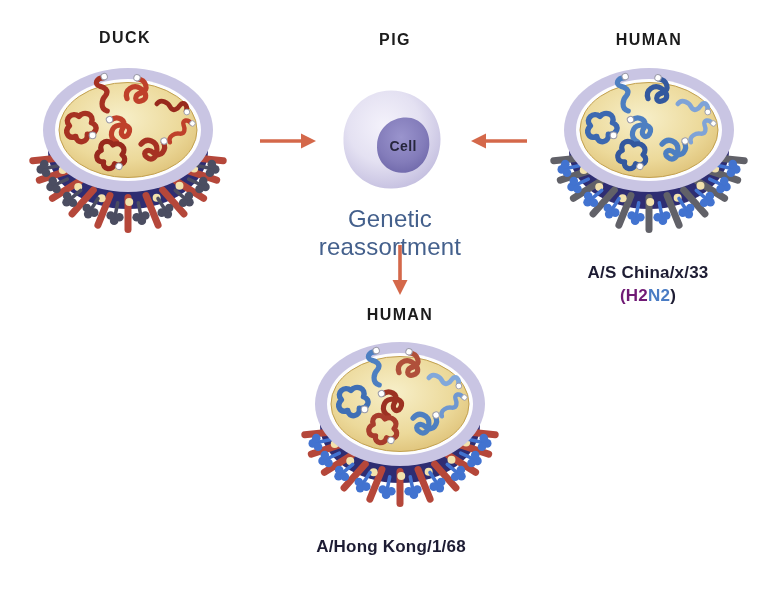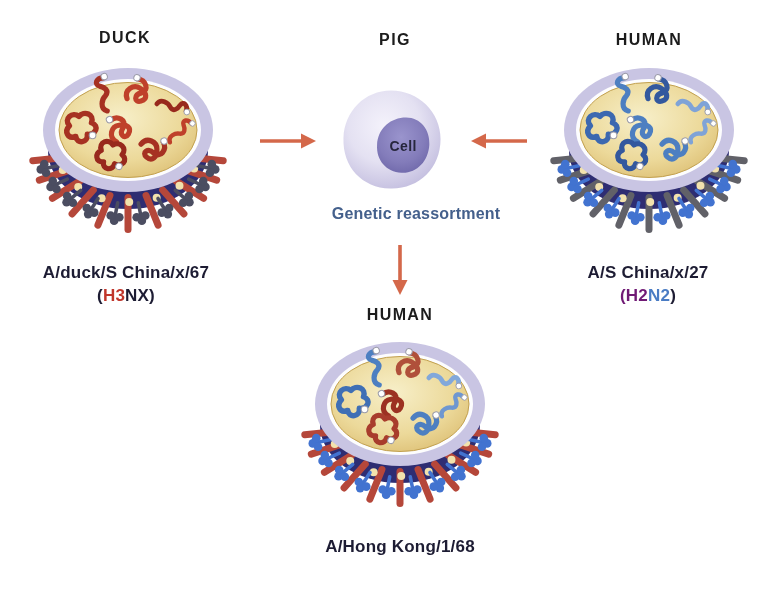--- a/index.html
+++ b/index.html
@@ -8,22 +8,22 @@
     font-family:"Liberation Sans",sans-serif;
   }
   .host-title{
     position:absolute;width:160px;text-align:center;
     font-size:16px;font-weight:700;letter-spacing:1.4px;color:#1c1c1c;
   }
   .virus{position:absolute;}
   .cell-svg{position:absolute;left:336px;top:84px;}
   .arrow{position:absolute;color:var(--arrow);}
   .genetic-label{
-    position:absolute;left:306px;top:205px;width:220px;text-align:center;
-    font-size:16px;font-weight:700;color:var(--genetic_text);letter-spacing:0.2px;
+    position:absolute;left:280px;top:205px;width:220px;text-align:center;
+    font-size:24px;font-weight:400;color:var(--genetic_text);letter-spacing:0.2px;
   }
   .strain{
     position:absolute;width:220px;text-align:center;
     font-size:17px;font-weight:700;line-height:23px;color:var(--label_dark);
     letter-spacing:0.2px;
   }
   .strain .subtype span{white-space:pre;}
   .cell-text{
     font-family:"Liberation Sans",sans-serif;font-size:15px;font-weight:700;
     fill:#26263c;letter-spacing:0.5px;
@@ -375,25 +375,21 @@
     <line x1="57" y1="9" x2="15" y2="9" stroke="currentColor" stroke-width="3.6"></line>
     <polygon points="16,1.5 1,9 16,16.5" fill="currentColor"></polygon>
   </svg>
   <svg class="arrow" style="left:391px;top:244px" width="18" height="52" viewBox="0 0 18 52">
     <line x1="9" y1="1" x2="9" y2="37" stroke="currentColor" stroke-width="3.6"></line>
     <polygon points="1.5,36 9,51 16.5,36" fill="currentColor"></polygon>
   </svg>
 
   <div class="genetic-label">Genetic reassortment</div>
 
-  <div class="strain" style="left:16px;top:261px">
-    <div>A/duck/S China/x/67</div>
-    <div class="subtype"><span style="color: rgb(29, 28, 51);">(</span><span style="color: rgb(192, 54, 43);">H3</span><span style="color: rgb(29, 28, 51);">NX</span><span style="color: rgb(29, 28, 51);">)</span></div>
-  </div>
   <div class="strain" style="left:538px;top:261px">
-    <div>A/S China/x/27</div>
+    <div>A/S China/x/33</div>
     <div class="subtype"><span style="color: #701a75;">(H2</span><span style="color: rgb(74, 124, 196);">N2</span><span style="color: rgb(29, 28, 51);">)</span></div>
   </div>
-  <div class="strain" style="left:290px;top:535px">
+  <div class="strain" style="left:281px;top:535px">
     <div>A/Hong Kong/1/68</div>
   </div>
 
 </div>
 
 </body></html>

